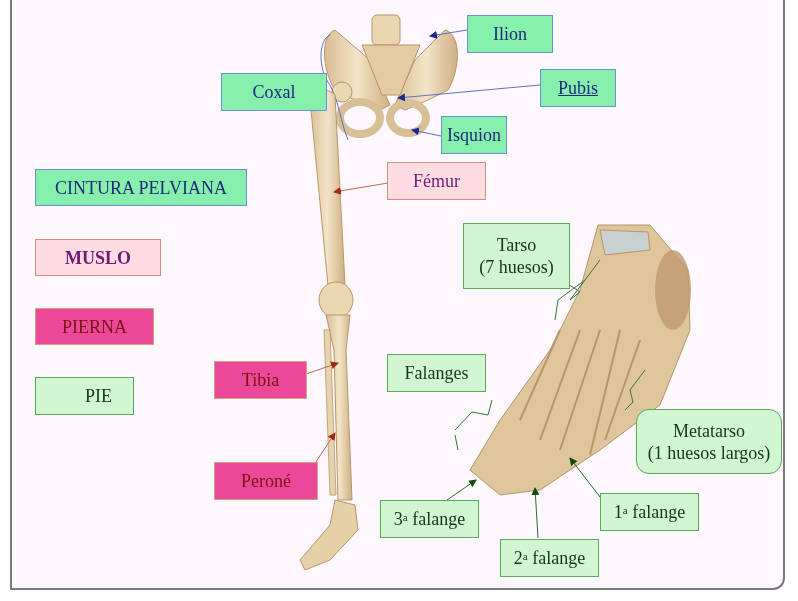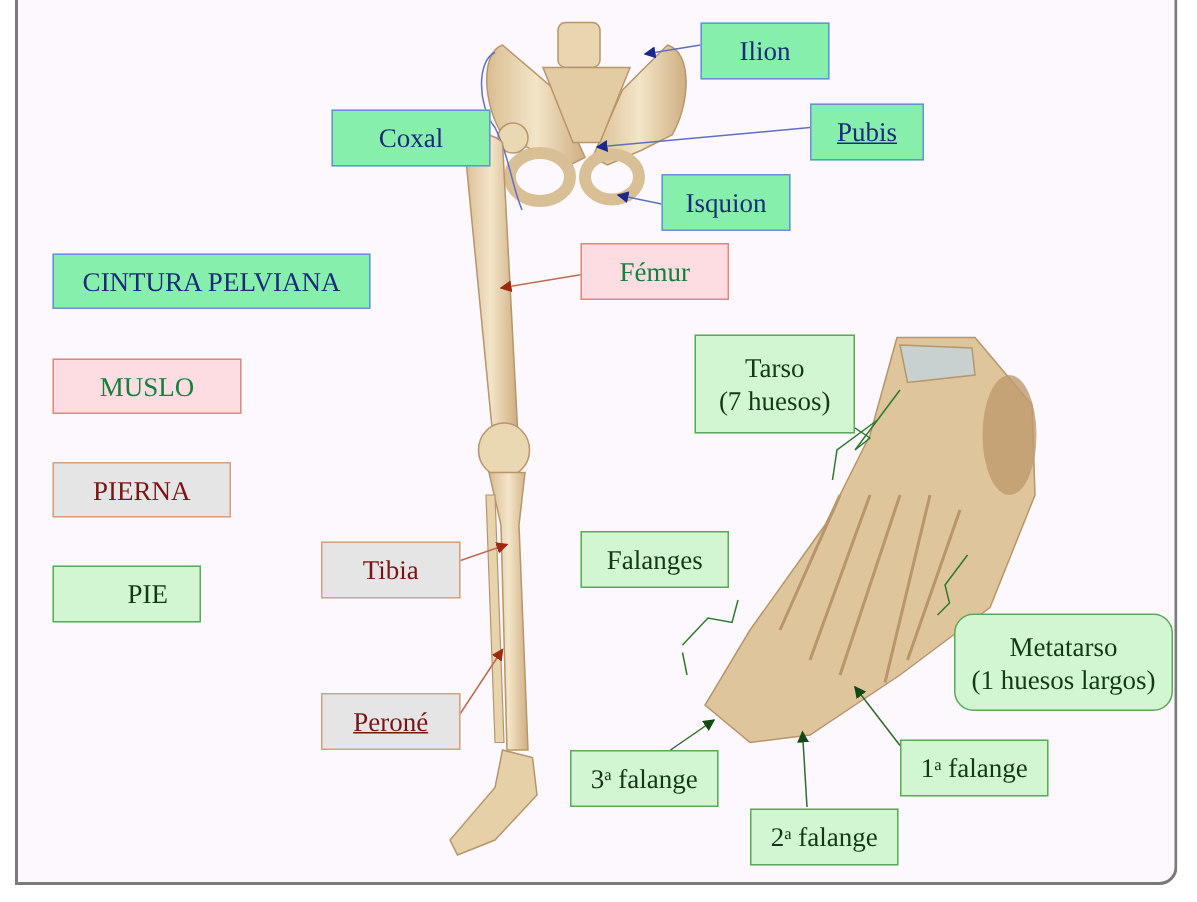--- a/index.html
+++ b/index.html
@@ -4,22 +4,22 @@
 <style>
   html, body { margin:0; padding:0; }
   body { width:798px; height:601px; background:#ffffff; position:relative; overflow:hidden;
          font-family:"Liberation Serif", "DejaVu Serif", serif; }
   .frame { position:absolute; left:10px; top:-10px; width:775px; height:600px;
            background:#fdf8fd; border-left:2px solid #7a7a7a; border-right:2px solid #7a7a7a;
            border-bottom:2px solid #7a7a7a; border-radius:0 0 12px 0; box-sizing:border-box; }
   .box { position:absolute; box-sizing:border-box; display:flex; align-items:center; justify-content:center;
          text-align:center; font-size:18px; line-height:22px; }
   .blue  { background:#86efac; border:1.5px solid #6c8fd8; color:#1b2a7a; }
-  .pink  { background:#fddde2; border:1.5px solid #d88a7c; color:#15803d; }
-  .yellow{ background:#e5e5e5; border:1.5px solid #d8a07c; color:#7a1414; }
+  .pink  { background:#fddde2; border:1.5px solid #d88a7c; color:#701a75; }
+  .yellow{ background:#ec4899; border:1.5px solid #d8a07c; color:#7a1414; }
   .green { background:#d2f5d2; border:1.5px solid #5aaa5a; color:#123a12; }
   svg.art { position:absolute; left:0; top:0; }
   .sup { font-size:11px; vertical-align:top; position:relative; top:-2px; }
 </style>
 </head>
 <body>
 
 <div class="frame"></div>
 
 <svg class="art" width="798" height="601" viewBox="0 0 798 601">
@@ -83,32 +83,32 @@
   <line x1="441" y1="136" x2="412" y2="130" stroke="#6070c0" stroke-width="1" marker-end="url(#ab)"></line>
   <line x1="388" y1="183" x2="334" y2="192" stroke="#c06a50" stroke-width="1" marker-end="url(#ar)"></line>
   <line x1="306" y1="374" x2="338" y2="363" stroke="#c06a50" stroke-width="1" marker-end="url(#ar)"></line>
   <line x1="306" y1="477" x2="335" y2="433" stroke="#c06a50" stroke-width="1" marker-end="url(#ar)"></line>
   <line x1="447" y1="500" x2="476" y2="480" stroke="#2f6a2f" stroke-width="1" marker-end="url(#ag)"></line>
   <line x1="538" y1="538" x2="535" y2="488" stroke="#2f6a2f" stroke-width="1" marker-end="url(#ag)"></line>
   <line x1="600" y1="497" x2="570" y2="458" stroke="#2f6a2f" stroke-width="1" marker-end="url(#ag)"></line>
 </svg>
 
 <div class="box blue" style="left:35px;top:169px;width:212px;height:37px;">CINTURA PELVIANA</div>
-<div class="box pink" style="left:35px;top:239px;width:126px;height:37px;">MUSLO</div>
+<div class="box pink" style="left:35px;top:239px;width:126px;height:37px;font-weight:bold;">MUSLO</div>
 <div class="box yellow" style="left:35px;top:308px;width:119px;height:37px;">PIERNA</div>
 <div class="box green" style="left:35px;top:377px;width:99px;height:38px;padding-left:28px;">PIE</div>
 
 <div class="box blue" style="left:467px;top:15px;width:86px;height:38px;">Ilion</div>
 <div class="box blue" style="left:221px;top:73px;width:106px;height:38px;">Coxal</div>
 <div class="box blue" style="left:540px;top:69px;width:76px;height:38px;text-decoration:underline;">Pubis</div>
-<div class="box blue" style="left:441px;top:116px;width:86px;height:38px;">Isquion</div>
+<div class="box blue" style="left:441px;top:116px;width:66px;height:38px;">Isquion</div>
 
 <div class="box pink" style="left:387px;top:162px;width:99px;height:38px;">Fémur</div>
 <div class="box yellow" style="left:214px;top:361px;width:93px;height:38px;">Tibia</div>
-<div class="box yellow" style="left:214px;top:462px;width:93px;height:38px;text-decoration:underline;">Peroné</div>
+<div class="box yellow" style="left:214px;top:462px;width:104px;height:38px;">Peroné</div>
 
 <div class="box green" style="left:463px;top:223px;width:107px;height:66px;flex-direction:column;text-align:center;">
   <span>Tarso</span>
   <span>(7 huesos)</span>
 </div>
 <div class="box green" style="left:387px;top:354px;width:99px;height:38px;">Falanges</div>
 <div class="box green" style="left:636px;top:409px;width:146px;height:65px;flex-direction:column;border-radius:13px;">
   <span>Metatarso</span>
   <span>(1 huesos largos)</span>
 </div>

